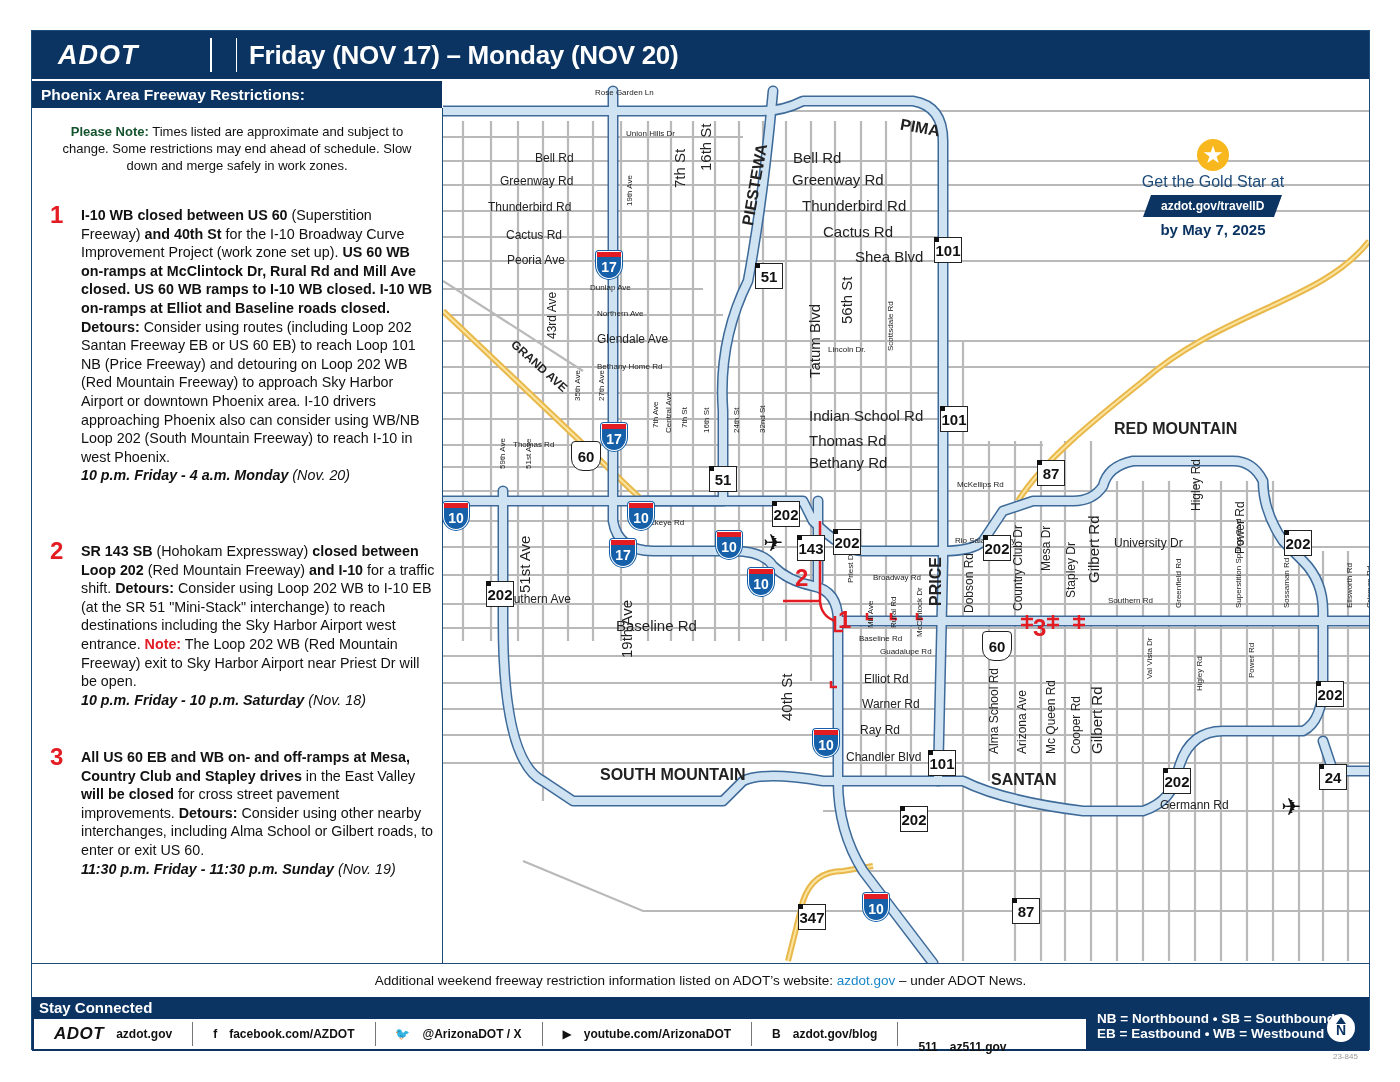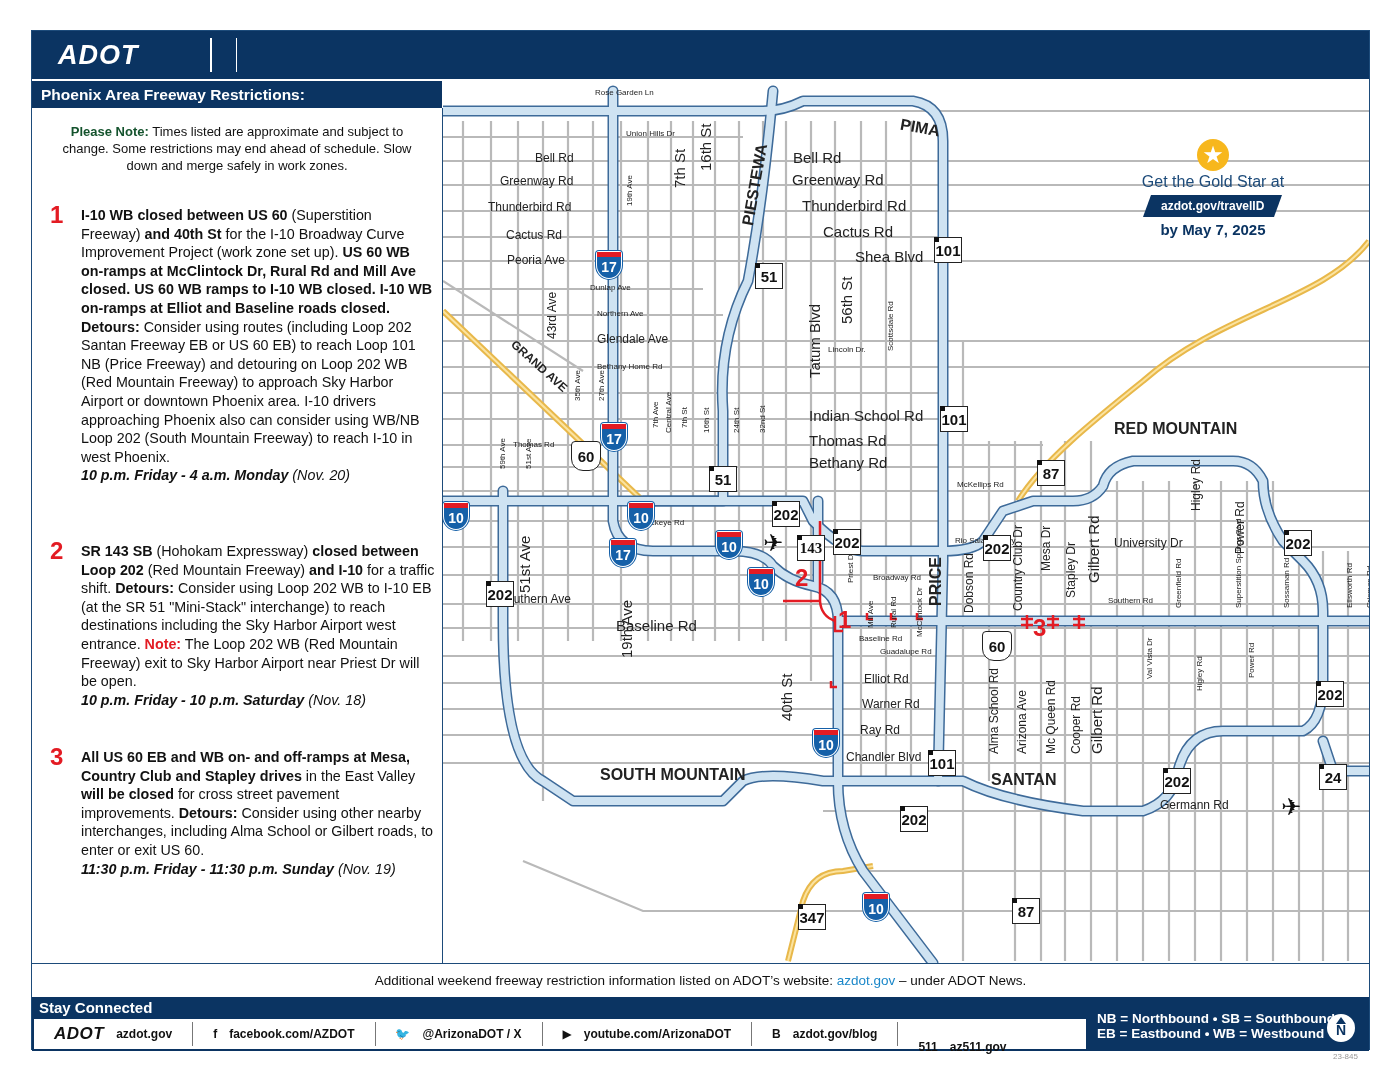--- a/index.html
+++ b/index.html
@@ -71,20 +71,21 @@
 </style>
 </head>
 <body>
 
 <div class="frame">
 
   <div class="header">
     <div class="brand">ADOT</div>
     <div class="hsep"></div>
     <div class="hsep"></div>
+    <div class="hdates">Friday (NOV 17) – Monday (NOV 20)</div>
   </div>
 
   <div class="panel-title">Phoenix Area Freeway Restrictions:</div>
   <div class="panel">
     <div class="note">
       <span class="red">Please Note:</span><span> Times listed are approximate and subject to change. Some restrictions may end ahead of schedule. Slow down and merge safely in work zones.</span>
     </div>
     <div class="item" id="item0" style="top:98px">
       <div class="num">1</div>
       <div class="body"><b>I-10 WB closed between US 60</b><span> (Superstition Freeway) </span><b>and 40th St</b><span> for the I-10 Broadway Curve Improvement Project (work zone set up). </span><b>US 60 WB on-ramps at McClintock Dr, Rural Rd and Mill Ave closed. US 60 WB ramps to I-10 WB closed. I-10 WB on-ramps at Elliot and Baseline roads closed. Detours:</b><span> Consider using routes (including Loop 202 Santan Freeway EB or US 60 EB) to reach Loop 101 NB (Price Freeway) and detouring on Loop 202 WB (Red Mountain Freeway) to approach Sky Harbor Airport or downtown Phoenix area. I-10 drivers approaching Phoenix also can consider using WB/NB Loop 202 (South Mountain Freeway) to reach I-10 in west Phoenix.</span><br><span class="time">10 p.m. Friday - 4 a.m. Monday</span><span class="time-date"> (Nov. 20)</span></div>
@@ -314,21 +315,21 @@
         <div class="lbl v m" style="left: 627px; top: 673px;">Cooper Rd</div>
         <div class="lbl v l" style="left: 646px; top: 673px;">Gilbert Rd</div>
       </div>
     <div id="shields">
         <div class="shield" style="left: 491px; top: 156px;">101</div>
         <div class="shield" style="left: 312px; top: 182px;">51</div>
         <div class="shield" style="left: 497px; top: 325px;">101</div>
         <div class="shield" style="left: 594px; top: 379px;">87</div>
         <div class="shield" style="left: 266px; top: 385px;">51</div>
         <div class="shield" style="left: 329px; top: 420px;">202</div>
-        <div class="shield" style="left: 354px; top: 454px; font-family: Liberation Serif, serif;">143</div>
+        <div class="shield" style="left: 354px; top: 454px;">143</div>
         <div class="shield" style="left: 390px; top: 448px;">202</div>
         <div class="shield" style="left: 540px; top: 454px;">202</div>
         <div class="shield" style="left: 43px; top: 500px;">202</div>
         <div class="shield" style="left: 841px; top: 449px;">202</div>
         <div class="shield" style="left: 873px; top: 600px;">202</div>
         <div class="shield" style="left: 485px; top: 669px;">101</div>
         <div class="shield" style="left: 720px; top: 687px;">202</div>
         <div class="shield" style="left: 876px; top: 683px;">24</div>
         <div class="shield" style="left: 457px; top: 725px;">202</div>
         <div class="shield" style="left: 355px; top: 823px;">347</div>

